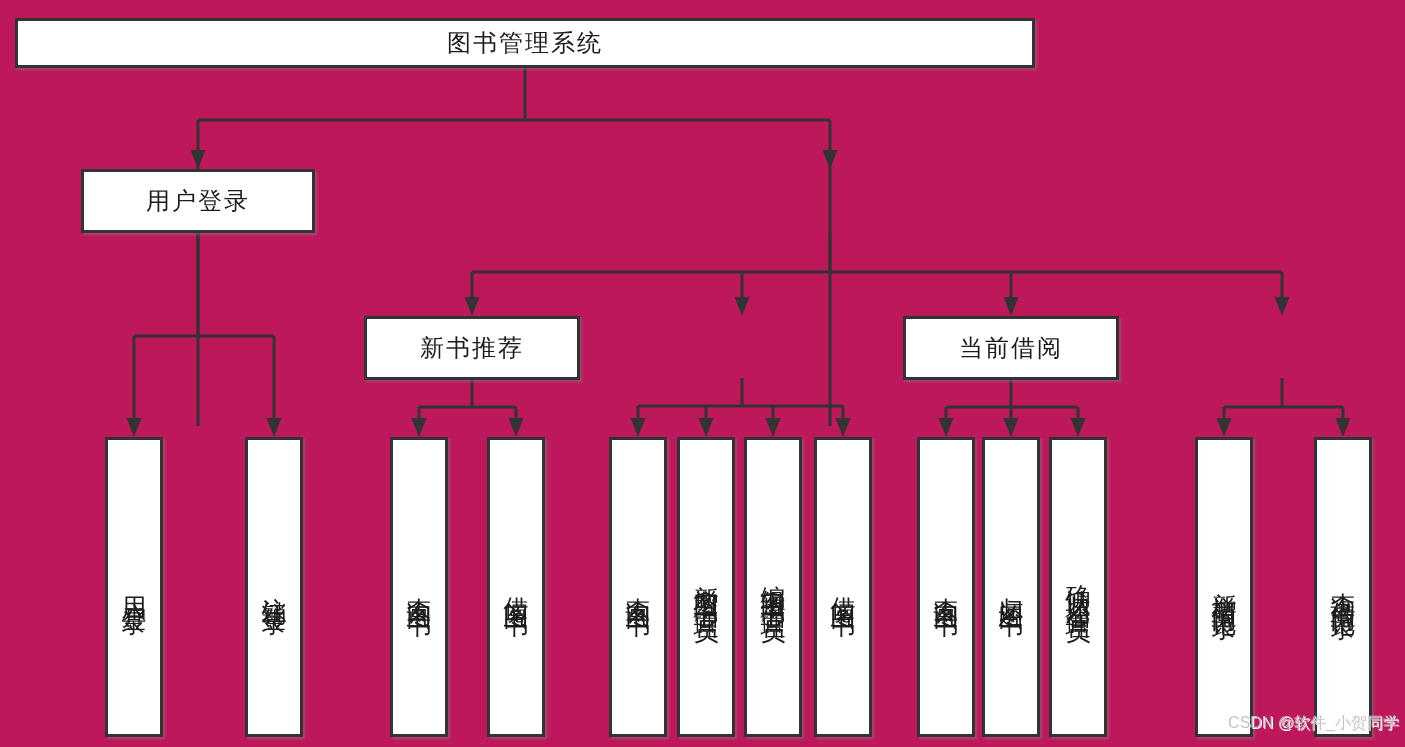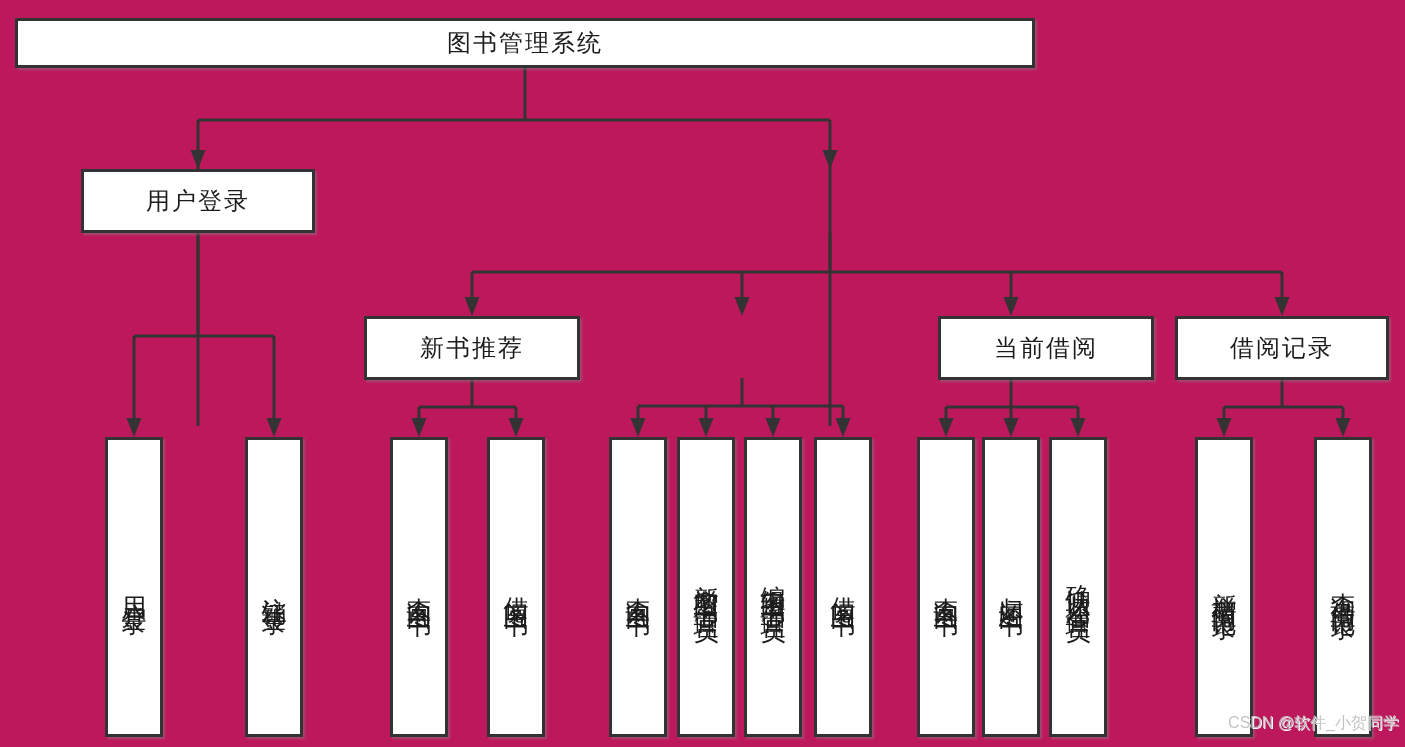--- a/index.html
+++ b/index.html
@@ -52,21 +52,21 @@
     line-height: 1;
     white-space: nowrap;
   }
   
   #n-root  { left: 15px;  top: 18px;  width: 1020px; height: 50px; }
   #n-login { left: 81px;  top: 169px; width: 234px;  height: 64px; }
   #n-mgmt  { left: 712px; top: 169px; width: 235px;  height: 64px; }
   .l3 { top: 316px; height: 64px; }
   #n-recommend { left: 364px;  width: 216px; }
   #n-borrow    { left: 634px;  width: 216px; }
-  #n-current   { left: 903px;  width: 216px; margin-left: 35px; }
+  #n-current   { left: 903px;  width: 216px; }
   #n-records   { left: 1175px; width: 214px; }
   #lf-user-login   { left: 105px; }
   #lf-logout       { left: 245px; }
   #lf-rec-query    { left: 390px; }
   #lf-rec-borrow   { left: 487px; }
   #lf-bor-query    { left: 609px; }
   #lf-bor-add      { left: 677px; }
   #lf-bor-edit     { left: 744px; }
   #lf-bor-borrow   { left: 814px; }
   #lf-cur-query    { left: 917px; }
@@ -170,23 +170,20 @@
   <div class="box" id="n-login">
     <span class="hlabel">用户登录</span>
   </div>
 
   <div class="box l3" id="n-recommend">
     <span class="hlabel">新书推荐</span>
   </div>
   <div class="box l3" id="n-current">
     <span class="hlabel">当前借阅</span>
   </div>
-  <div class="box l3" id="n-records">
-    <span class="hlabel">借阅记录</span>
-  </div>
 
   <div class="box leaf" id="lf-user-login">
     <span class="vtext">用户登录</span>
   </div>
   <div class="box leaf" id="lf-logout">
     <span class="vtext">注销登录</span>
   </div>
 
   <div class="box leaf" id="lf-rec-query">
     <span class="vtext">查询图书</span>

